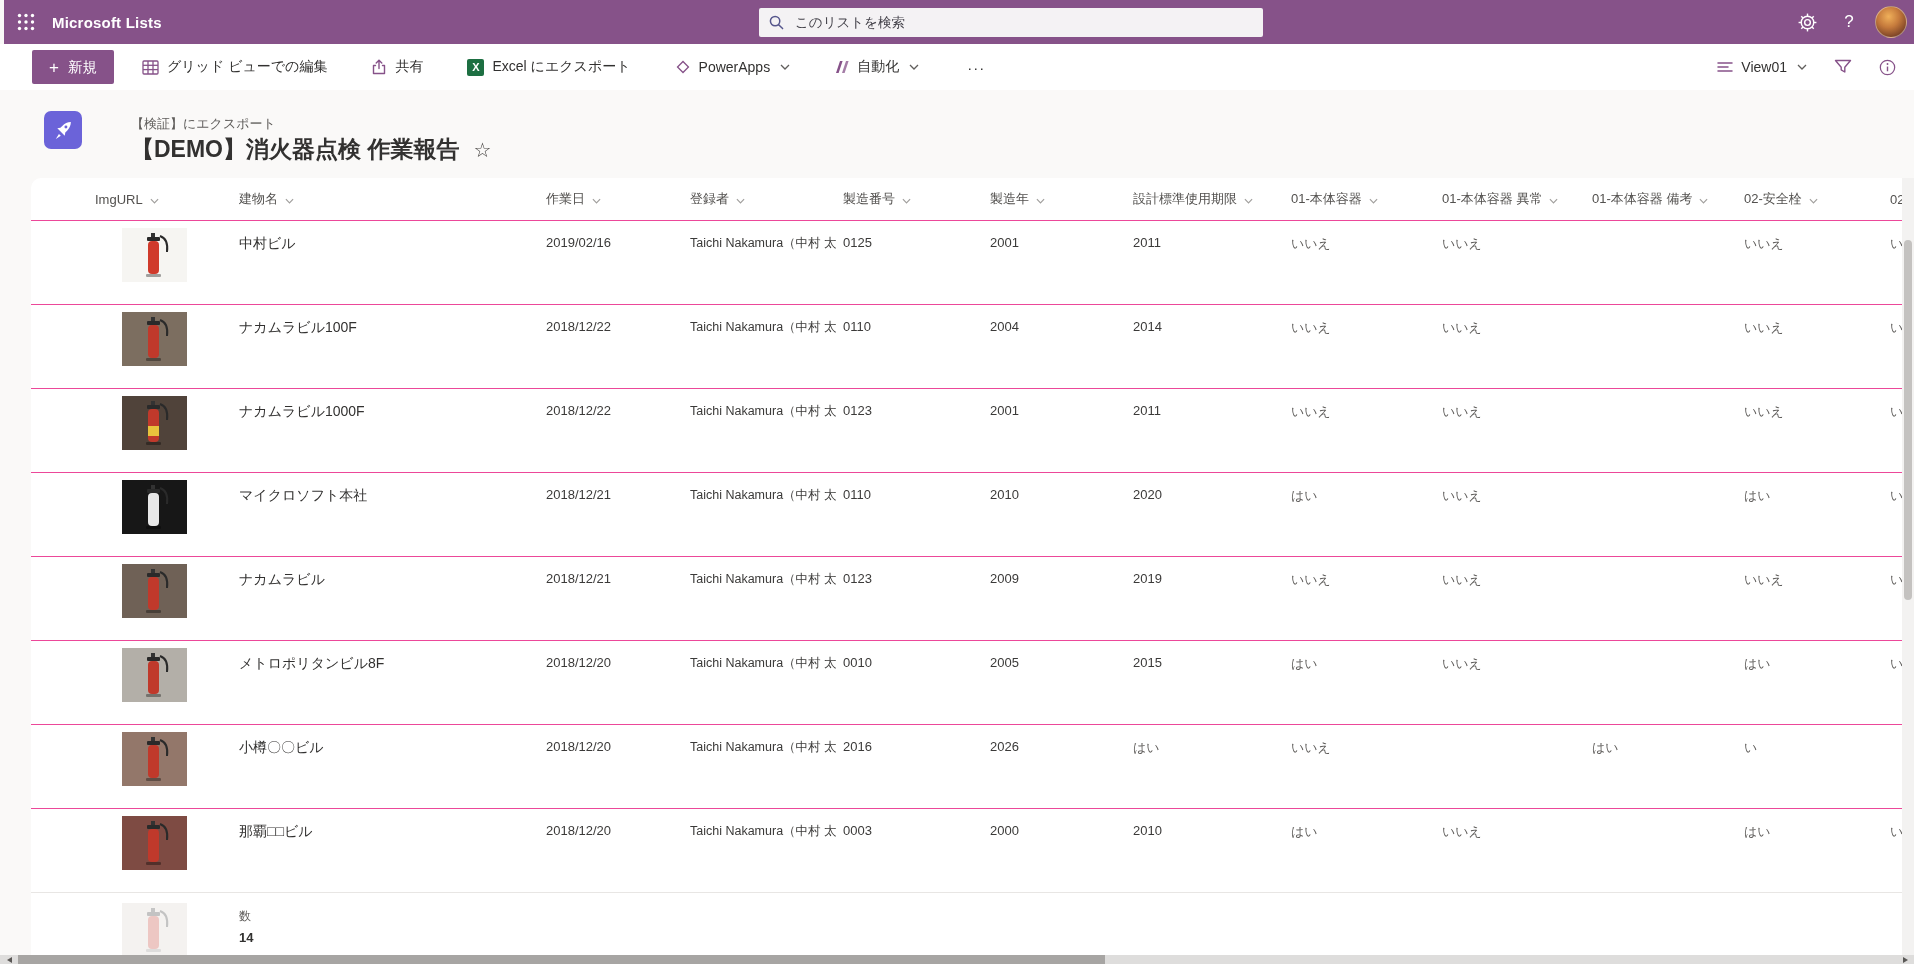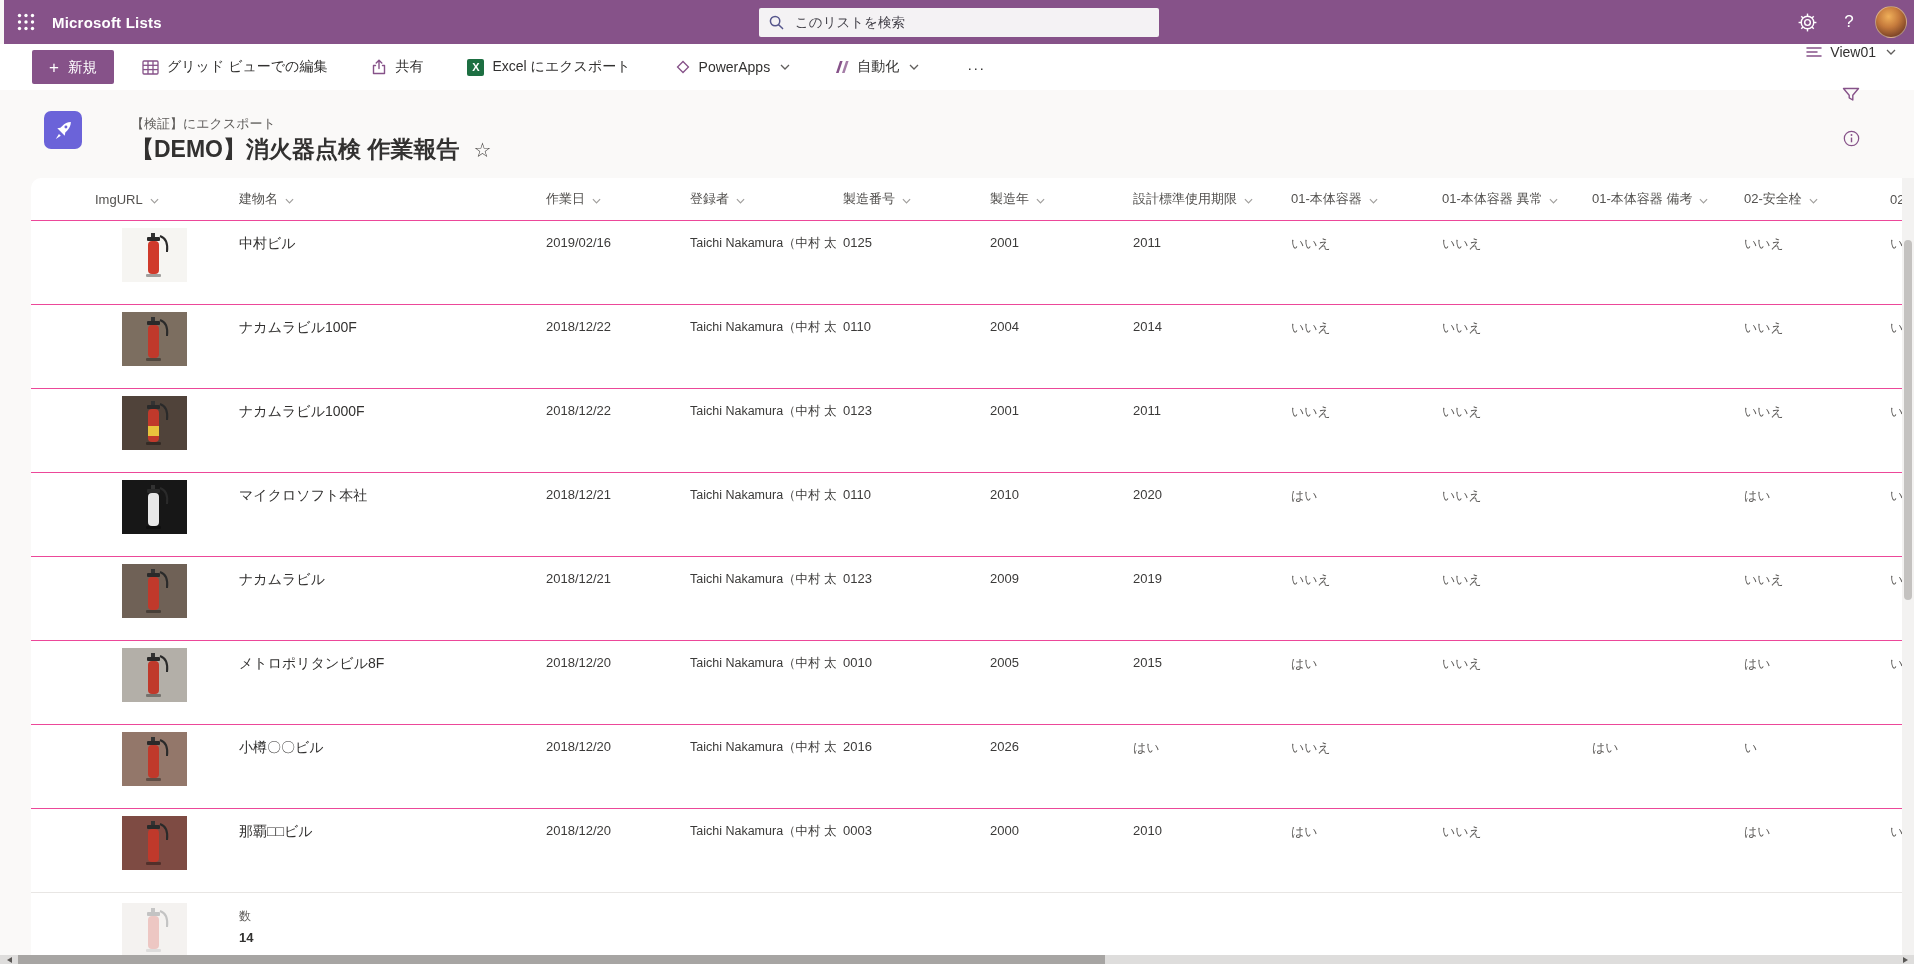--- a/index.html
+++ b/index.html
@@ -6,37 +6,37 @@
   body{
     width:1914px;height:964px;position:relative;overflow:hidden;
     background:#FAF9F8;
     font-family:"Liberation Sans","DejaVu Sans",sans-serif;
     color:#323130;
   }
   
   .topbar{position:absolute;top:0;left:4px;width:1914px;height:44px;background:#865289;display:flex;align-items:center;z-index:30;}
   .waffle{width:44px;height:44px;display:flex;align-items:center;justify-content:center;cursor:pointer;}
   .appname{color:#fff;font-weight:bold;font-size:15px;margin-left:4px;letter-spacing:.2px;}
-  .searchbox{position:absolute;left:755px;top:8px;width:400px;height:29px;background:#F4F2F4;border-radius:2px;display:flex;align-items:center;padding:0 10px;box-sizing:border-box;}
+  .searchbox{position:absolute;left:755px;top:8px;width:504px;height:29px;background:#F4F2F4;border-radius:2px;display:flex;align-items:center;padding:0 10px;box-sizing:border-box;}
   .searchbox svg{flex:0 0 auto;margin-right:9px;}
   .searchbox input{border:none;outline:none;background:transparent;font-size:13.5px;width:100%;font-family:inherit;color:#323130;}
   .searchbox input::placeholder{color:#44424a;opacity:1;}
   .topbar-right{position:absolute;right:0;top:0;height:44px;display:flex;align-items:center;padding-right:6px;}
   .tb-iconbtn{width:42px;height:44px;display:flex;align-items:center;justify-content:center;cursor:pointer;color:#fff;}
   .helpmark{color:#fff;font-size:17px;font-weight:400;}
   .avatar{width:30px;height:30px;border-radius:50%;background:radial-gradient(circle at 42% 32%,#f0b05a 0%,#c57a3c 40%,#7a4226 78%,#4a2615 100%);border:1px solid rgba(255,255,255,.4);cursor:pointer;}
   
   .cmdbar{position:absolute;top:44px;left:0;width:1914px;height:46px;background:#fff;display:flex;align-items:center;z-index:20;}
   .newbtn{margin-left:32px;height:34px;background:#865289;color:#fff;border:none;border-radius:2px;display:flex;align-items:center;gap:9px;padding:0 17px;font-size:14.5px;font-family:inherit;cursor:pointer;}
   .newplus{font-size:17px;font-weight:400;line-height:1;}
   .cmditems{display:flex;align-items:center;margin-left:28px;gap:44px;}
   .cmditem{display:flex;align-items:center;gap:8px;font-size:14px;color:#323130;cursor:pointer;white-space:nowrap;}
   .chev{display:inline-flex;margin-left:2px;}
   .moredots{font-size:15px;letter-spacing:1px;color:#323130;cursor:pointer;margin-left:4px;}
-  .cmdbar-right{position:absolute;right:18px;top:0;height:46px;display:flex;align-items:center;gap:27px;flex-direction:column;}
+  .cmdbar-right{position:absolute;right:18px;top:0;height:46px;display:flex;align-items:center;gap:27px;}
   .viewsel{display:flex;align-items:center;gap:8px;font-size:14px;cursor:pointer;}
   .excelbox{width:17px;height:17px;background:#1D6F42;border-radius:2px;color:#fff;font-size:11px;font-weight:bold;display:flex;align-items:center;justify-content:center;}
   
   .pagehead{position:absolute;top:90px;left:0;width:1914px;height:88px;}
   .listtile{position:absolute;left:44px;top:21px;width:38px;height:38px;border-radius:7px;background:#6B63D9;display:flex;align-items:center;justify-content:center;cursor:pointer;}
   .crumb{position:absolute;left:131px;top:25px;font-size:13px;color:#5f5d5b;cursor:pointer;}
   .listtitle{position:absolute;left:131px;top:44px;font-size:23px;font-weight:bold;color:#323130;display:flex;align-items:center;gap:14px;}
   .favstar{font-size:20px;font-weight:400;color:#484644;cursor:pointer;}
   
   .panel{position:absolute;left:31px;top:178px;width:1883px;height:777px;background:#fff;border-top-left-radius:10px;overflow:hidden;}

